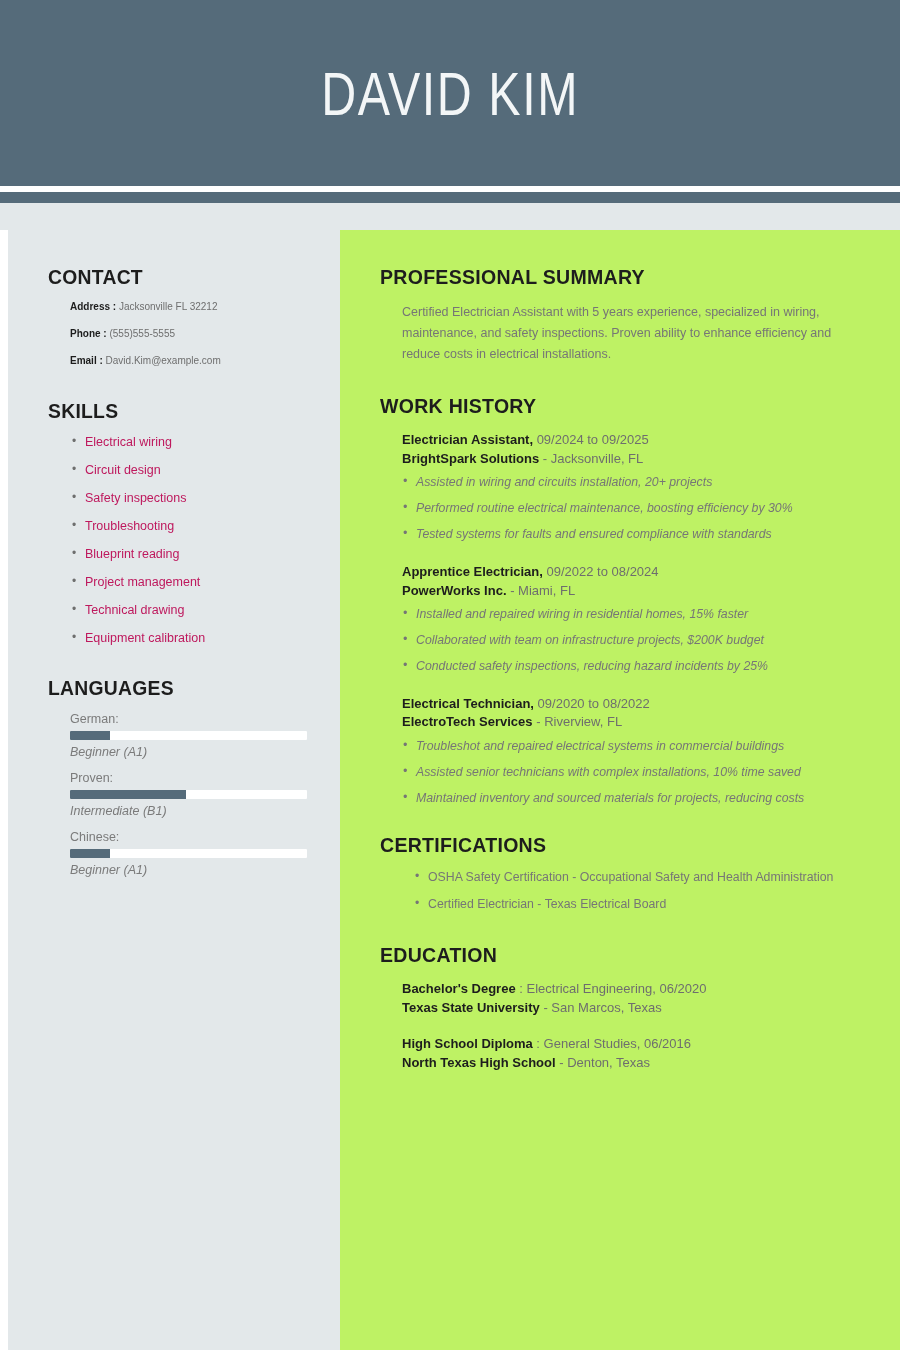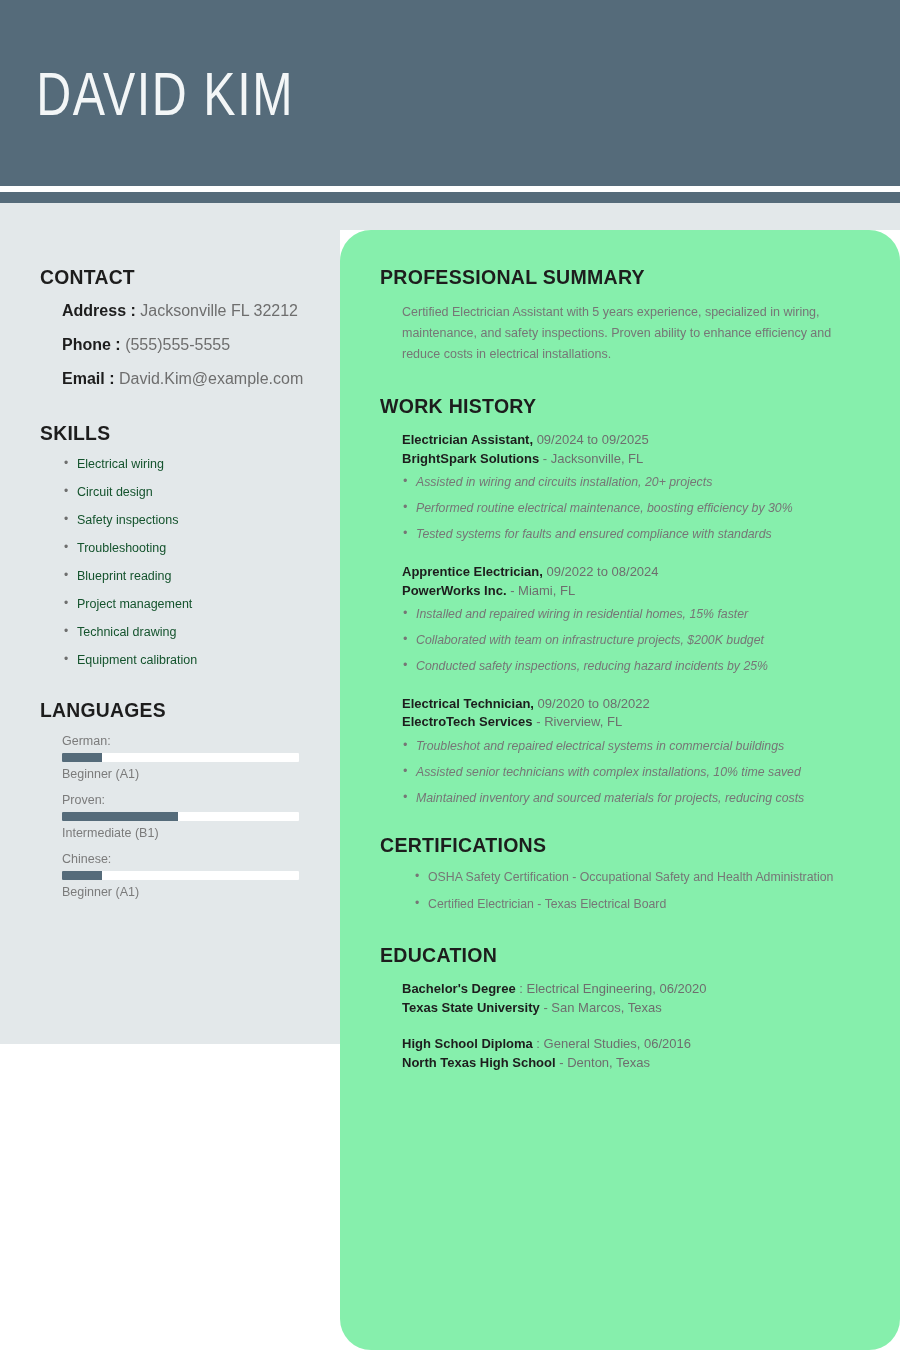--- a/index.html
+++ b/index.html
@@ -17,20 +17,21 @@
 
   
   .header {
     position: absolute;
     left: 0; top: 0;
     width: 900px;
     height: 186px;
     background: #556b7a;
     display: flex;
     align-items: center;
+    justify-content: center;
   }
   .header-name {
     color: #f3f6f7;
     font-size: 62px;
     letter-spacing: 2px;
     font-weight: 400;
     transform: scaleX(0.78);
     transform-origin: center;
     white-space: nowrap;
     font-family: "Liberation Sans", sans-serif;
@@ -50,64 +51,63 @@
   .top-band {
     position: absolute;
     left: 0; top: 203px;
     width: 900px; height: 27px;
     background: #e3e8ea;
   }
 
   
   .sidebar {
     position: absolute;
-    left: 0; top: 203px;
+    left: 8px; top: 203px;
     width: 340px;
-    height: 841px;
+    height: 1147px;
     background: #e3e8ea;
     box-sizing: border-box;
     padding: 62px 34px 0 40px;
   }
   .main {
     position: absolute;
     left: 340px; top: 230px;
     width: 560px;
     height: 1120px;
-    background: #86efac;
+    background: #bef264;
     box-sizing: border-box;
     padding: 35px 36px 0 40px;
-    border-radius: 31px;
   }
 
   
   .side-heading {
     font-size: 21px;
     font-weight: bold;
     color: #1d1d1d;
     letter-spacing: 0.3px;
     transform: scaleX(0.92);
     transform-origin: left center;
     margin: 0 0 12px 0;
   }
   .contact-list { margin: 0 0 0 22px; }
   .contact-row {
-    font-size: 16px;
+    font-size: 10px;
     color: #6e6e6e;
     margin-bottom: 15px;
     line-height: 1.2;
   }
   .contact-row b {
     color: #1d1d1d;
     font-weight: bold;
   }
 
   .skills-block { margin: 0 0 0 22px; }
   .skill-item {
     font-size: 12.5px;
-    color: #14532d;
+    color: #be185d;
     margin-bottom: 13px;
     position: relative;
     padding-left: 15px;
     line-height: 1.2;
   }
   .skill-item::before {
     content: "•";
     position: absolute;
     left: 2px; top: -1px;
     color: #6e6e6e;
@@ -129,20 +129,21 @@
     overflow: hidden;
   }
   .lang-fill {
     height: 9px;
     background: #556b7a;
   }
   .lang-level {
     font-size: 12.5px;
     color: #7b7b7b;
     margin-top: 5px;
+    font-style: italic;
   }
 
   
   .main-heading {
     font-size: 21px;
     font-weight: bold;
     color: #1d1d1d;
     letter-spacing: 0.3px;
     transform: scaleX(0.93);
     transform-origin: left center;

